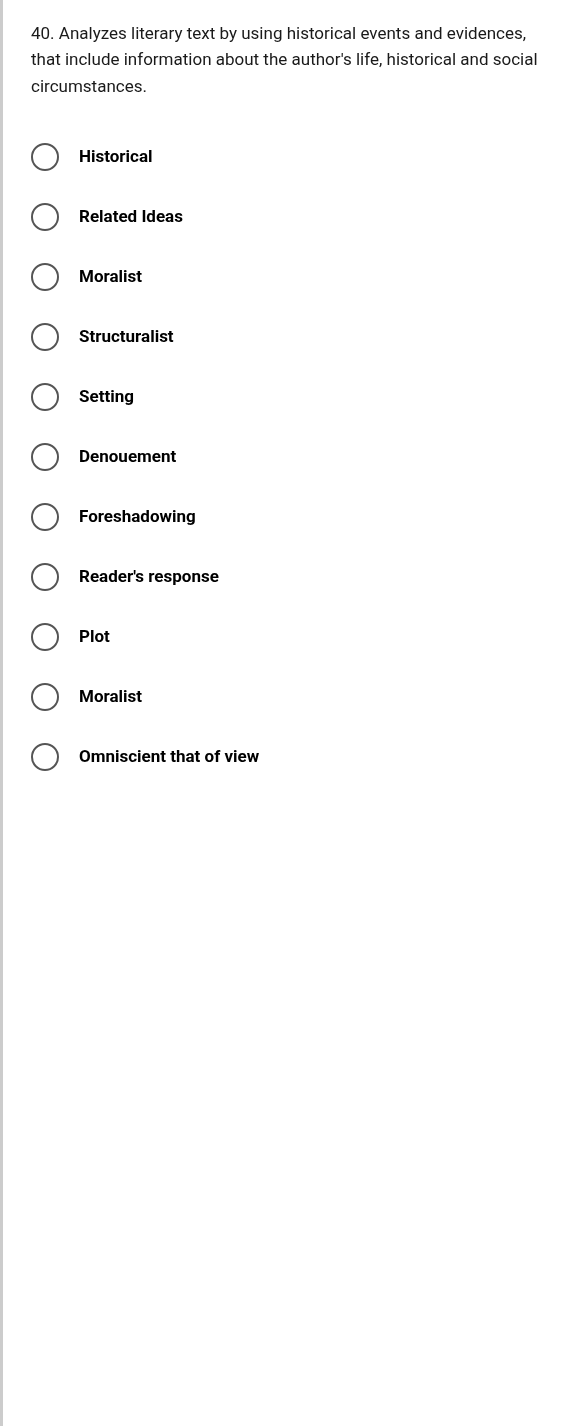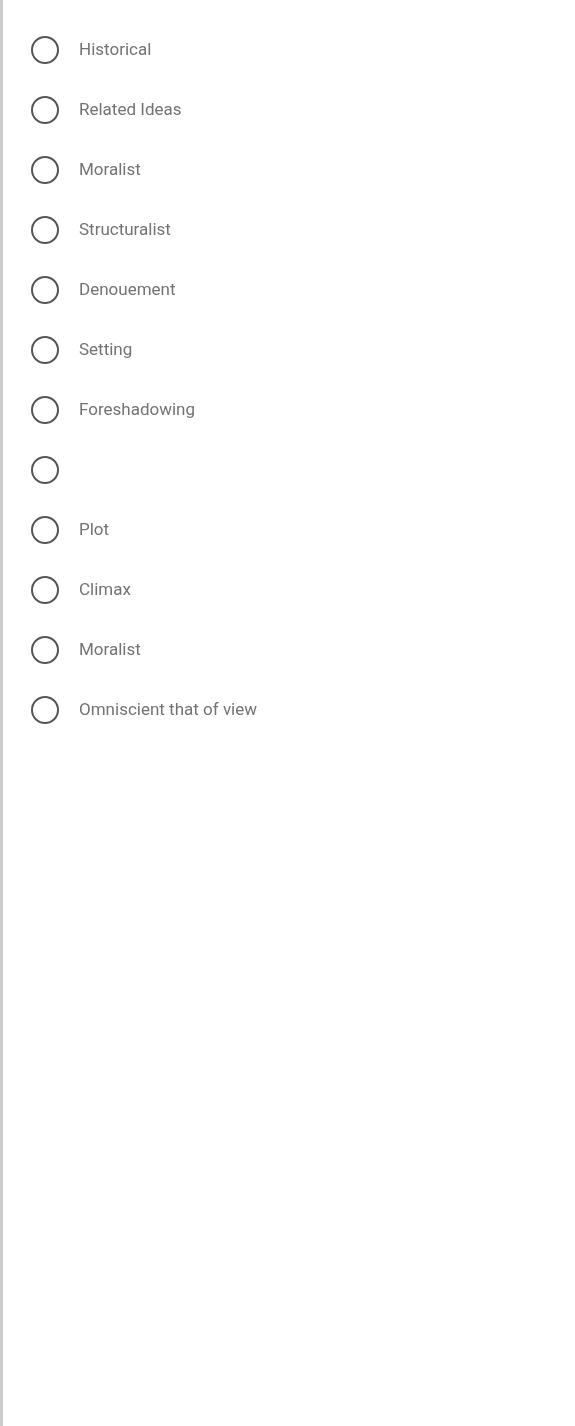--- a/index.html
+++ b/index.html
@@ -53,69 +53,67 @@
       border-radius: 50%;
       border: 2px solid #555555;
       background: transparent;
       flex-shrink: 0;
       margin-right: 20px;
       display: inline-block;
     }
 
     .option-label {
       font-size: 17px;
-      color: #737373;
-      font-weight: 400;
+      color: #000000;
+      font-weight: 700;
       line-height: 1.4;
     }
   </style>
 </head>
 <body>
 
 <div class="page-container">
+  <p class="question-text">40. Analyzes literary text by using historical events and evidences, that include information about the author's life, historical and social circumstances.</p>
 
   <ul class="options-list" id="options-list">
   <li class="option-item">
         <span class="radio-circle"></span>
         <span class="option-label">Historical</span>
       </li>
       <li class="option-item">
         <span class="radio-circle"></span>
         <span class="option-label">Related Ideas</span>
       </li>
       <li class="option-item">
         <span class="radio-circle"></span>
         <span class="option-label">Moralist</span>
       </li>
       <li class="option-item">
         <span class="radio-circle"></span>
         <span class="option-label">Structuralist</span>
       </li>
       <li class="option-item">
         <span class="radio-circle"></span>
-        <span class="option-label">Denouement</span>
+        <span class="option-label">Setting</span>
       </li>
       <li class="option-item">
         <span class="radio-circle"></span>
-        <span class="option-label">Setting</span>
+        <span class="option-label">Denouement</span>
       </li>
       <li class="option-item">
         <span class="radio-circle"></span>
         <span class="option-label">Foreshadowing</span>
       </li>
       <li class="option-item">
         <span class="radio-circle"></span>
+        <span class="option-label">Reader's response</span>
       </li>
       <li class="option-item">
         <span class="radio-circle"></span>
         <span class="option-label">Plot</span>
-      </li>
-      <li class="option-item">
-        <span class="radio-circle"></span>
-        <span class="option-label">Climax</span>
       </li>
       <li class="option-item">
         <span class="radio-circle"></span>
         <span class="option-label">Moralist</span>
       </li>
       <li class="option-item">
         <span class="radio-circle"></span>
         <span class="option-label">Omniscient that of view</span>
       </li>
     </ul>

